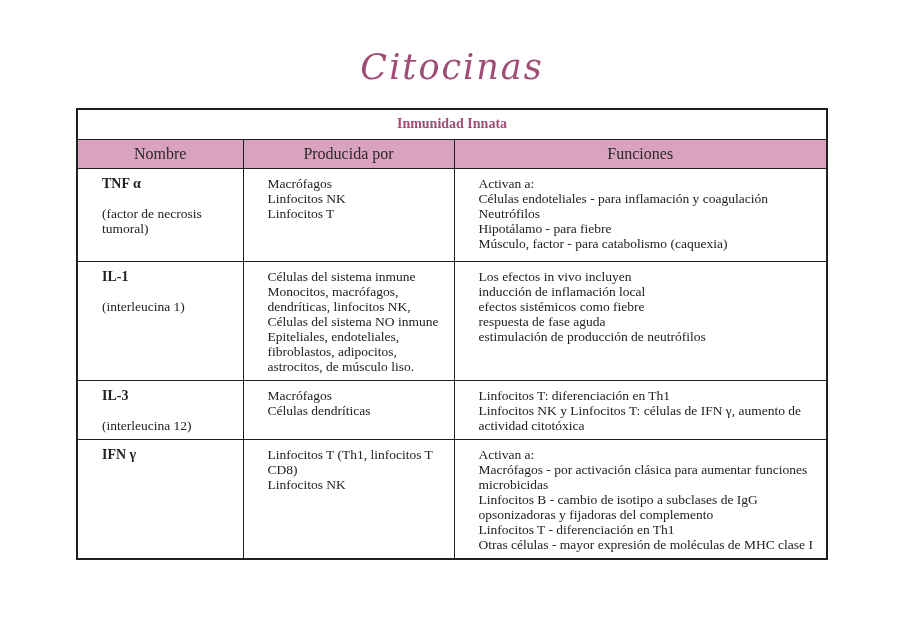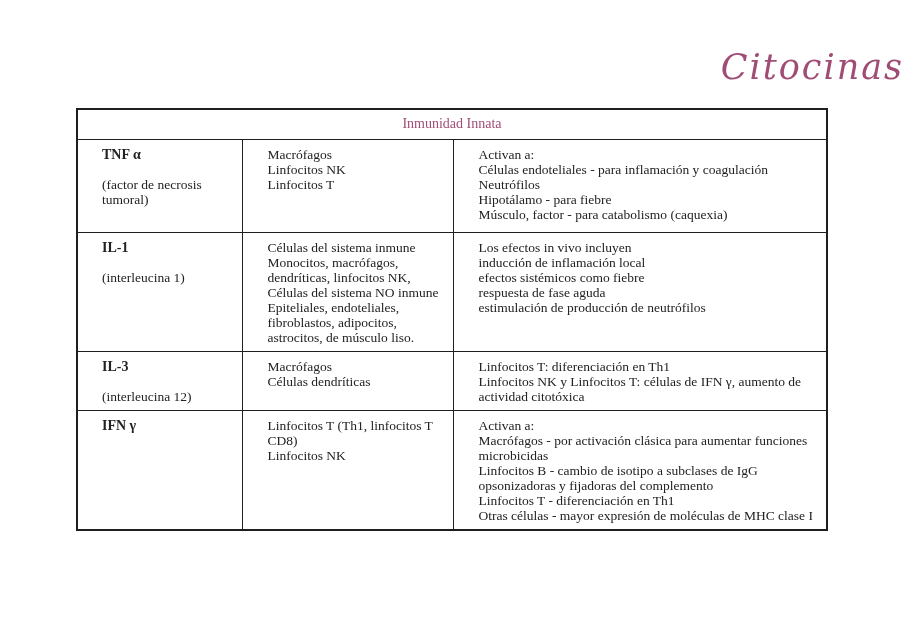--- a/index.html
+++ b/index.html
@@ -11,37 +11,37 @@
     overflow: hidden;
   }
   .page { width: 904px; height: 640px; background: var(--page-background, #ffffff); padding-top: 44px; }
   .title {
     font-family: "DejaVu Serif", cursive;
     font-style: italic;
     font-weight: 400;
     font-size: 35px;
     letter-spacing: 2px;
     color: var(--accent-text, #a04d75);
-    text-align: right;
+    text-align: center;
     height: 46px; line-height: 46px;
     margin-bottom: 18px;
   }
   table.cytokine-table {
     width: 750px;
     margin: 0 auto;
     border-collapse: collapse;
     table-layout: fixed;
     border: 2px solid var(--border, #1f1f1f);
   }
   th, td { border: 1px solid var(--border, #1f1f1f); vertical-align: top; }
   .section-header {
     height: 30px;
     background: var(--page-background, #ffffff);
     color: var(--accent-text, #a04d75);
-    font-weight: 400;
+    font-weight: 700;
     font-size: 14px;
     text-align: center;
     vertical-align: middle;
   }
   .col-header {
     height: 29px;
     background: var(--header-background, #d9a2bf);
     font-weight: 400;
     font-size: 16px;
     color: #2a2a2a;
@@ -69,20 +69,25 @@
 
   <table class="cytokine-table">
     <colgroup>
       <col style="width:166px">
       <col style="width:211px">
       <col style="width:373px">
     </colgroup>
     <thead>
       <tr>
         <th colspan="3" class="section-header">Inmunidad Innata</th>
+      </tr>
+      <tr>
+        <th class="col-header">Nombre</th>
+        <th class="col-header">Producida por</th>
+        <th class="col-header">Funciones</th>
       </tr>
     </thead>
     <tbody id="table-body">
         <tr>
           <td>
             <div class="cyto-name">TNF α</div>
             <div class="cyto-sub">(factor de necrosis tumoral)</div>
           </td>
           <td>
             <div><span>Macrófagos</span></div>

